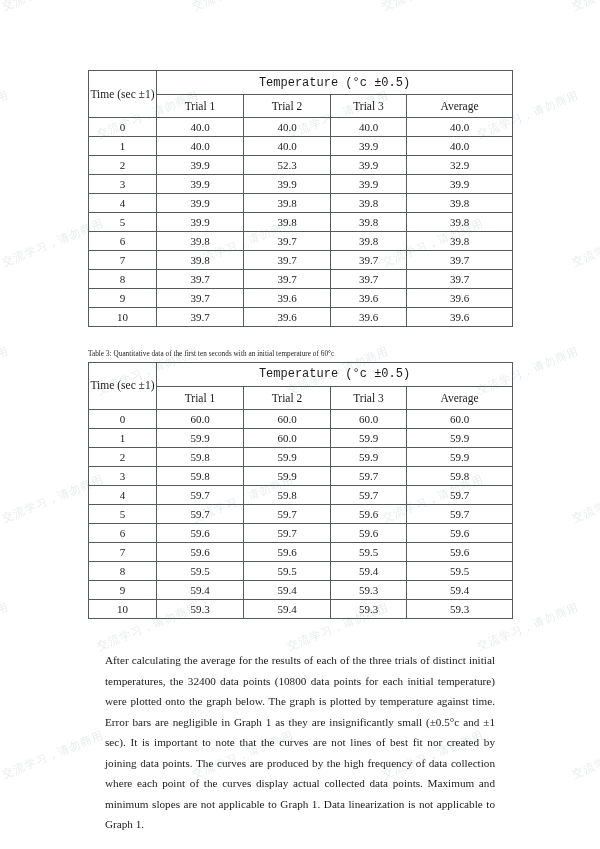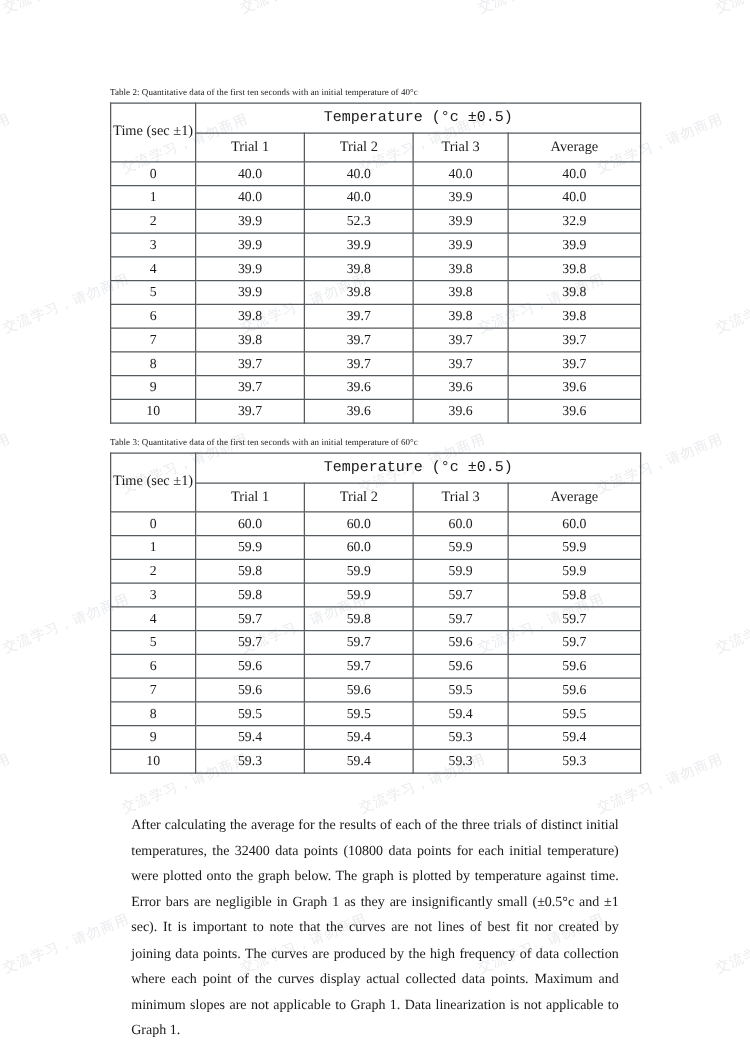--- a/index.html
+++ b/index.html
@@ -139,21 +139,20 @@
     <span class="wm" style="left: 475px; top: 640px;">交流学习，请勿商用</span>
     <span class="wm" style="left: 0px; top: 768px;">交流学习，请勿商用</span>
     <span class="wm" style="left: 190px; top: 768px;">交流学习，请勿商用</span>
     <span class="wm" style="left: 380px; top: 768px;">交流学习，请勿商用</span>
     <span class="wm" style="left: 570px; top: 768px;">交流学习，请勿商用</span>
   </div>
 
 <div id="page">
 
   <div class="content-col" style="top:70px;">
-    <div class="table-caption">Table 2: Quantitative data of the first ten seconds with an initial temperature of 40°c</div>
 
     <table class="data-table">
       <colgroup>
         <col class="th-time-col" style="width:68px">
         <col class="col-t1">
         <col class="col-t2">
         <col class="col-t3">
         <col class="col-avg">
       </colgroup>
       <thead>

